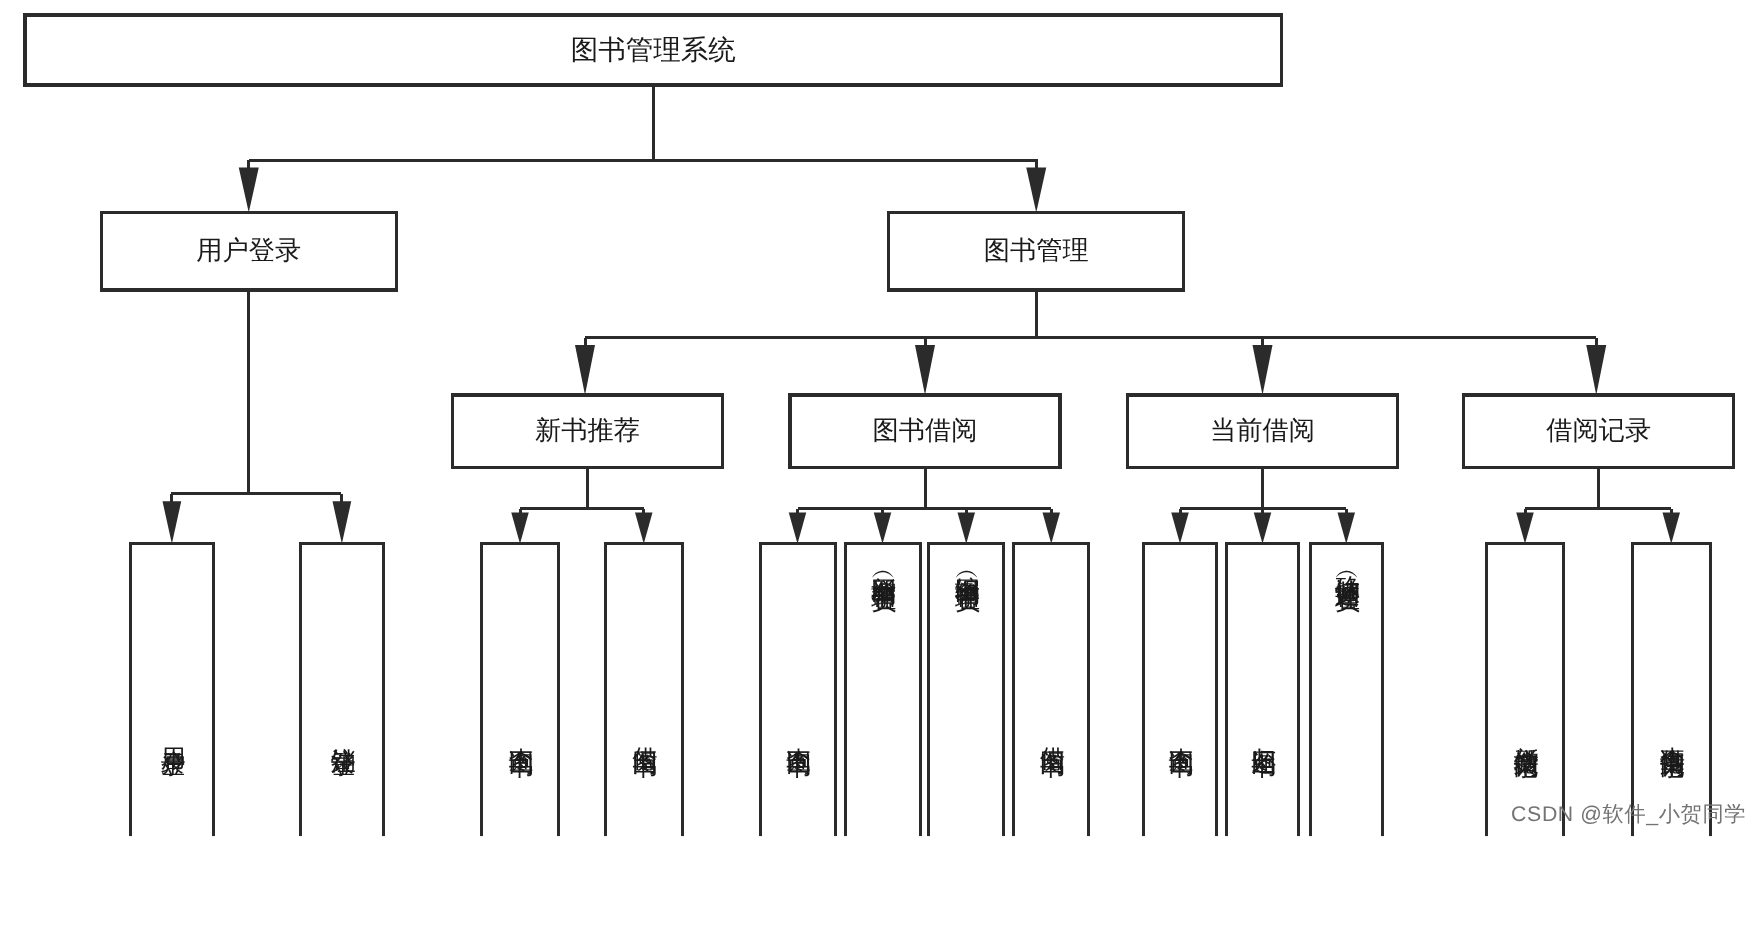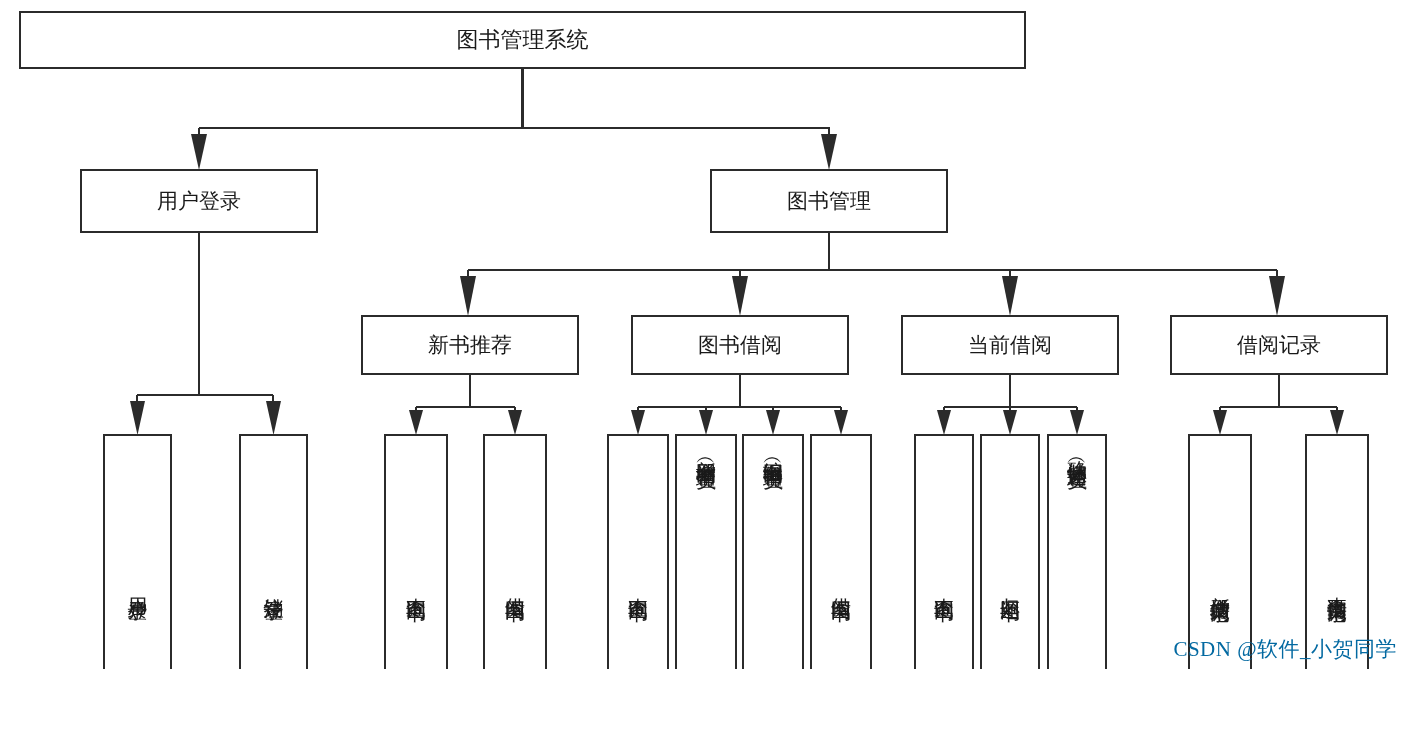--- a/index.html
+++ b/index.html
@@ -71,23 +71,23 @@
     line-height: 1.05;
     letter-spacing: 1.5px;
     color: #1a1a1a;
     white-space: nowrap;
     text-align: center;
   }
   .watermark {
     position: absolute;
     right: 8px;
     bottom: 6px;
-    font-family: Liberation Serif, serif;
-    font-size: 21px;
-    color: #0369a1;
+    font-family: Liberation Sans, sans-serif;
+    font-size: 17px;
+    color: #737373;
     letter-spacing: 0.5px;
     white-space: nowrap;
     user-select: none;
   }
 </style>
 </head>
 <body>
 
 <div id="diagram-root">
 

